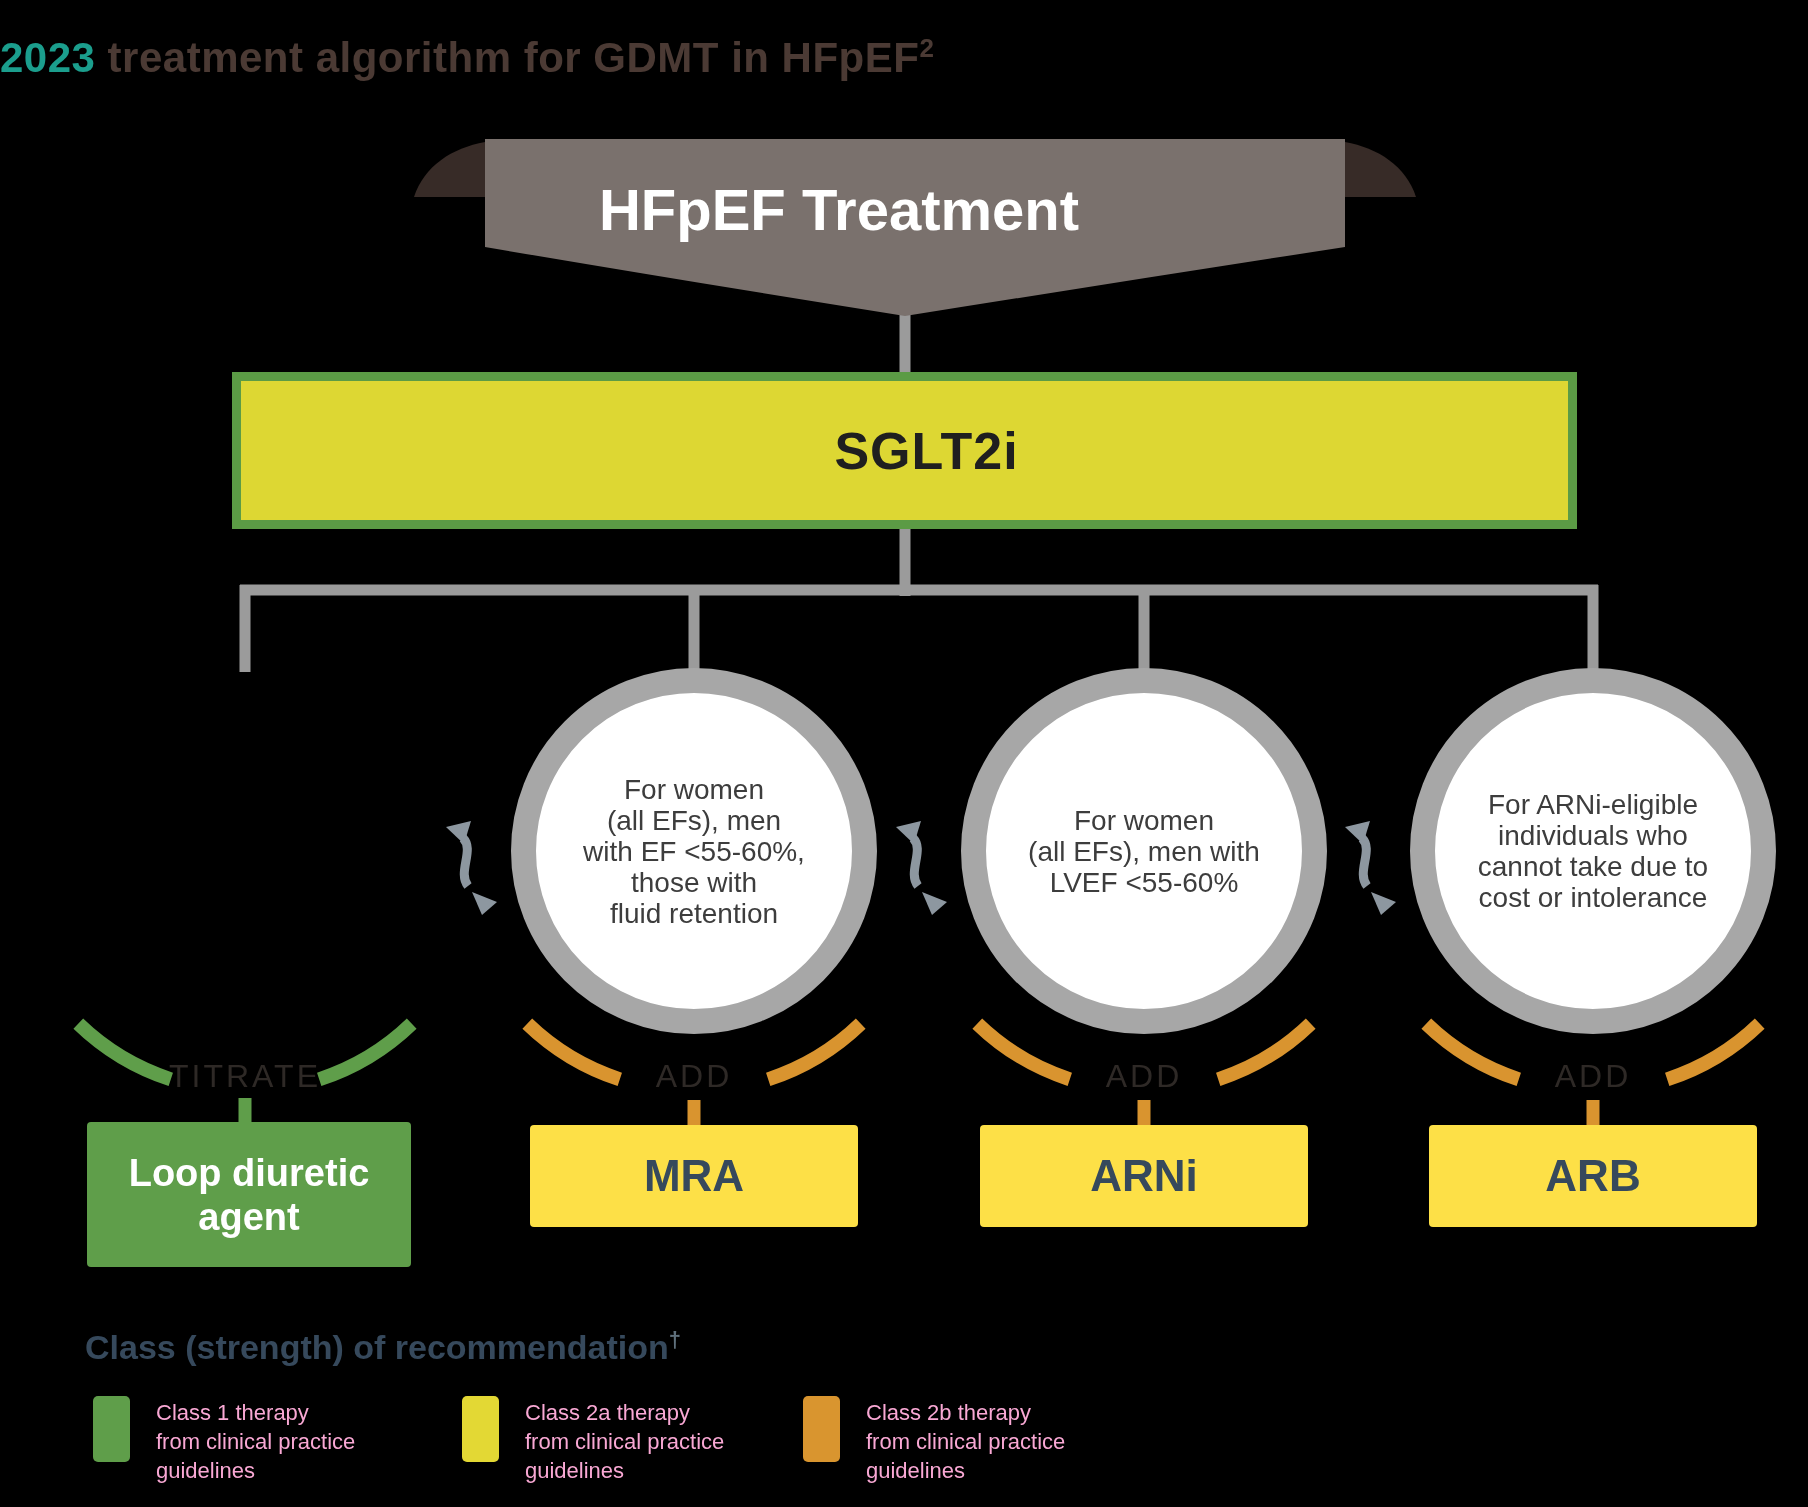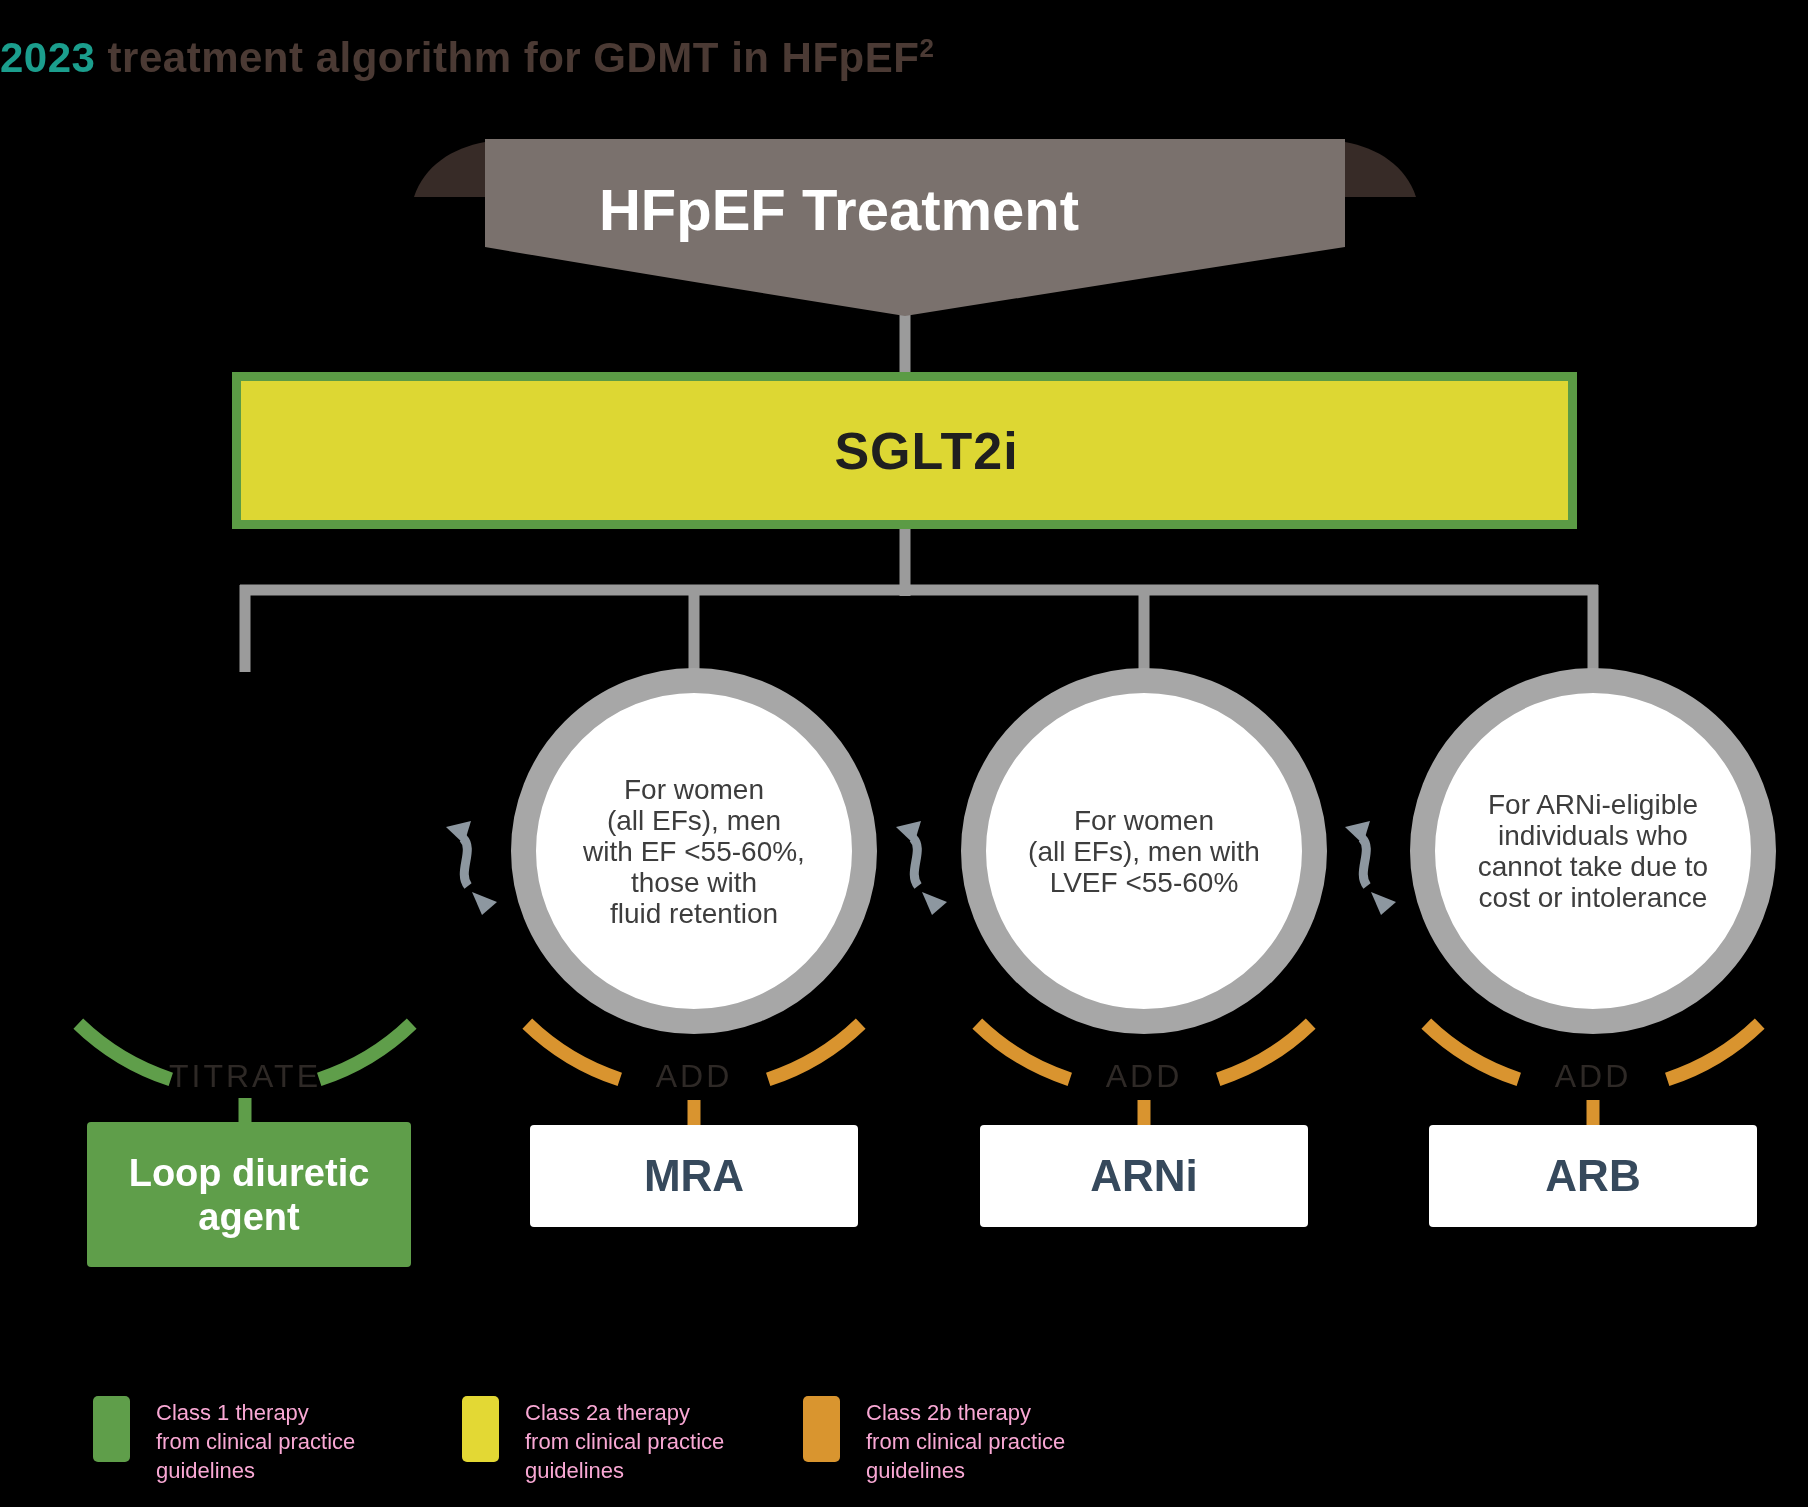--- a/index.html
+++ b/index.html
@@ -44,21 +44,21 @@
   
   .therapy-box{
     box-sizing:border-box;border-radius:4px;
     display:flex;align-items:center;justify-content:center;text-align:center;
   }
   .therapy-green{
     left:87px;top:1122px;width:324px;height:145px;background:#5f9e4a;
     font-size:38px;font-weight:bold;color:#ffffff;line-height:44px;white-space:pre-line;
   }
   .therapy-orange{
-    top:1125px;width:328px;height:102px;background:#ffffff;
+    top:1125px;width:328px;height:102px;background:#fde047;
     font-size:44px;font-weight:bold;color:#36495c;
   }
   
   .legend-heading{
     left:85px;top:1328px;font-size:34px;font-weight:bold;color:#36495c;
   }
   .legend-heading sup{font-size:22px;vertical-align:super;color:#5f707c;line-height:0;}
   .legend-item{display:flex;align-items:flex-start;top:1396px;}
   .legend-swatch{width:37px;height:66px;border-radius:5px;flex:0 0 auto;margin-right:26px;}
   .legend-label{
@@ -156,20 +156,23 @@
   <div class="abs action-label" style="left:534px">ADD</div>
   <div class="abs action-label" style="left:984px">ADD</div>
   <div class="abs action-label" style="left:1433px">ADD</div>
 
   <div class="abs therapy-box therapy-green">Loop diuretic
 agent</div>
   <div class="abs therapy-box therapy-orange" style="left:530px">MRA</div>
   <div class="abs therapy-box therapy-orange" style="left:980px">ARNi</div>
   <div class="abs therapy-box therapy-orange" style="left:1429px">ARB</div>
 
+  <div class="abs legend-heading">
+    <span>Class (strength) of recommendation</span><sup>†</sup>
+  </div>
 
   <div class="abs legend-item" style="left:93px">
     <div class="legend-swatch" style="background-color: rgb(95, 158, 74);"></div>
     <div class="legend-label">Class 1 therapy
 from clinical practice
 guidelines</div>
   </div>
   <div class="abs legend-item" style="left:462px">
     <div class="legend-swatch" style="background-color: rgb(227, 216, 52);"></div>
     <div class="legend-label">Class 2a therapy

